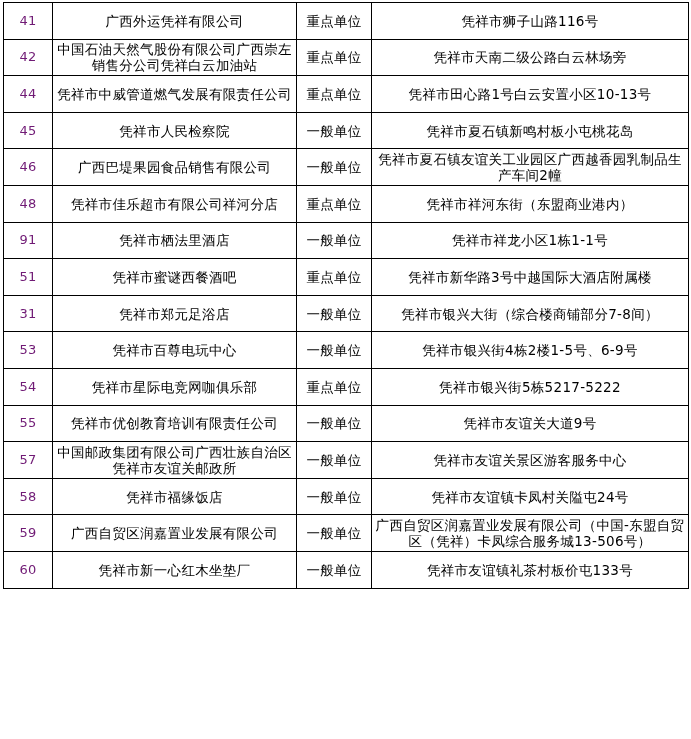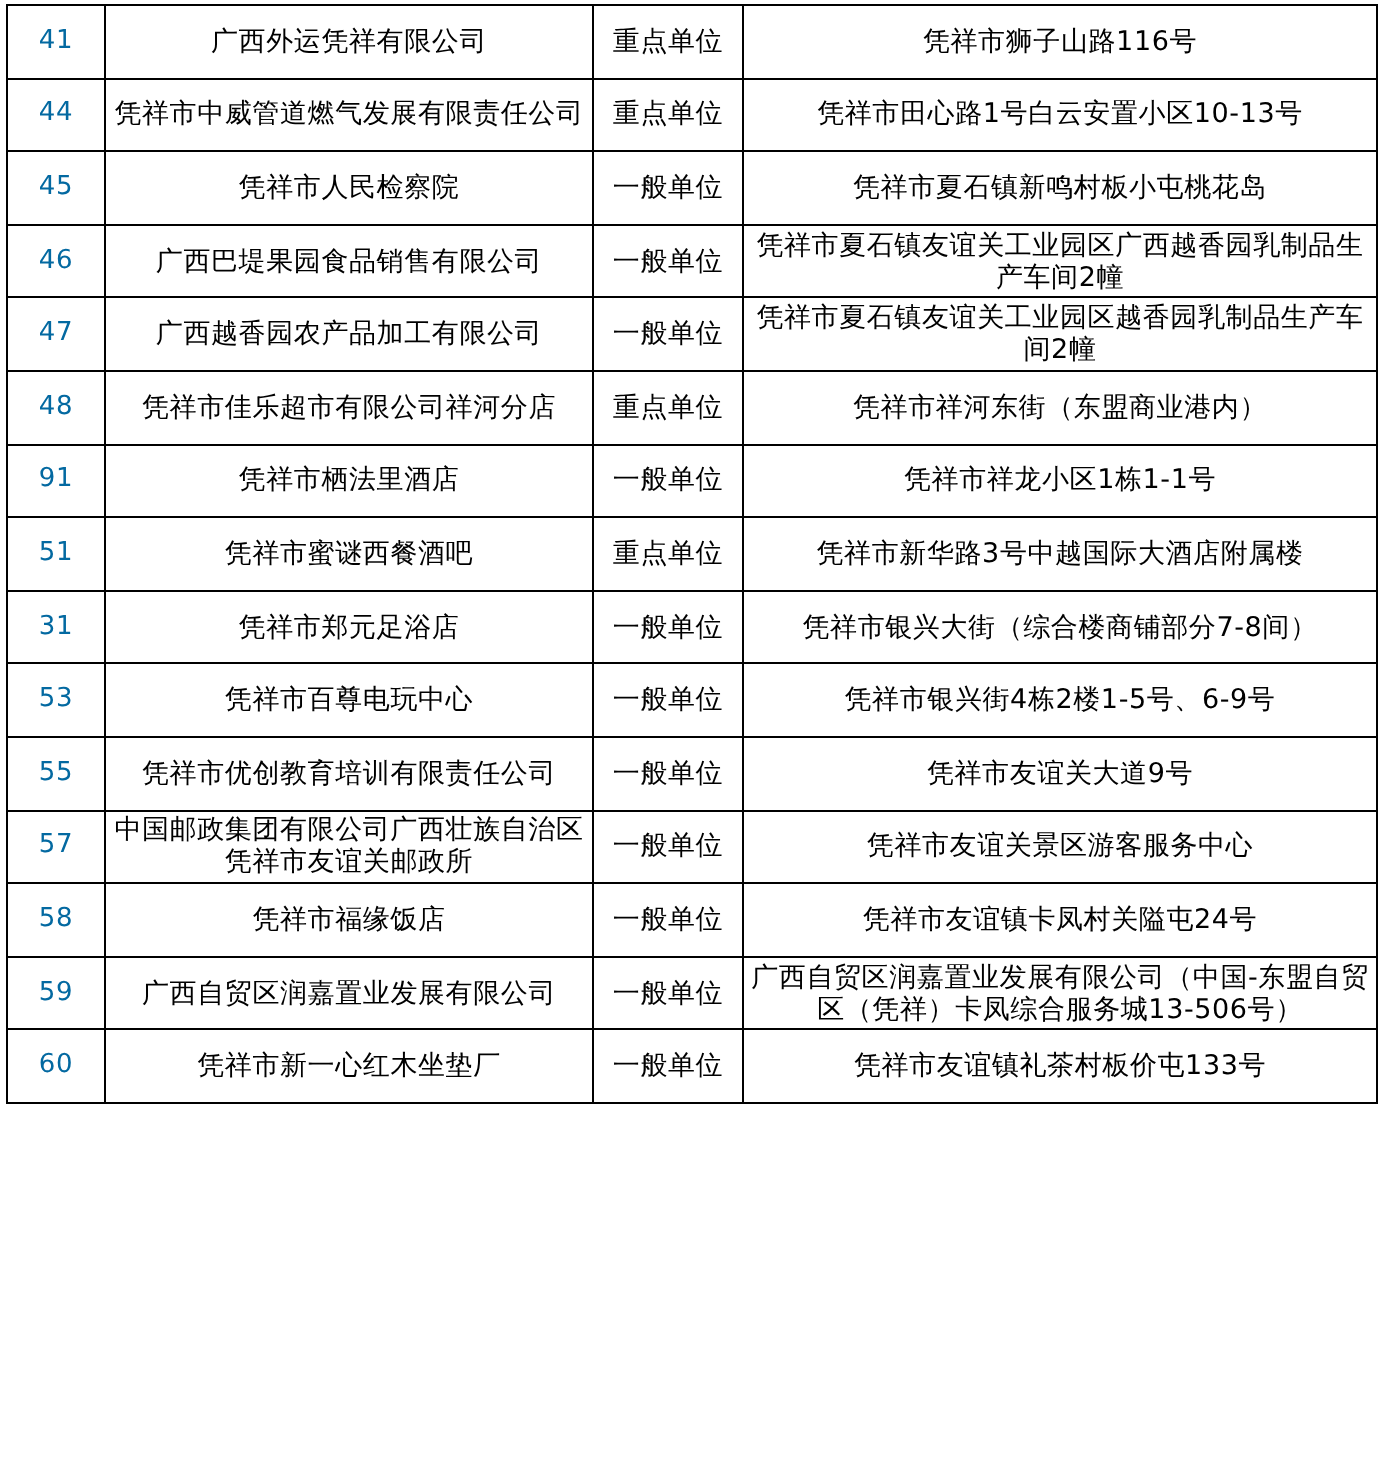--- a/index.html
+++ b/index.html
@@ -31,21 +31,21 @@
       text-align: center;
       vertical-align: middle;
       font-size: 13.5px;
       line-height: 16px;
       letter-spacing: 0.3px;
       overflow: hidden;
     }
     td.num {
       font-family: "DejaVu Sans", sans-serif;
       font-size: 13px;
-      color: #0369a1;
+      color: #701a75;
     }
     col.c-num { width: 49px; }
     col.c-name { width: 244px; }
     col.c-type { width: 75px; }
     col.c-addr { width: 317px; }
   </style>
 </head>
 <body>
 
 <div class="table-wrap">
@@ -57,42 +57,42 @@
         <col class="c-addr">
     </colgroup>
     <tbody id="tbody">
     <tr>
           <td class="num">41</td>
           <td class="name">广西外运凭祥有限公司</td>
           <td class="type">重点单位</td>
           <td class="addr">凭祥市狮子山路116号</td>
         </tr>
         <tr>
+          <td class="num">42</td>
+          <td class="name">中国石油天然气股份有限公司广西崇左销售分公司凭祥白云加油站</td>
+          <td class="type">重点单位</td>
+          <td class="addr">凭祥市天南二级公路白云林场旁</td>
+        </tr>
+        <tr>
           <td class="num">44</td>
           <td class="name">凭祥市中威管道燃气发展有限责任公司</td>
           <td class="type">重点单位</td>
           <td class="addr">凭祥市田心路1号白云安置小区10-13号</td>
         </tr>
         <tr>
           <td class="num">45</td>
           <td class="name">凭祥市人民检察院</td>
           <td class="type">一般单位</td>
           <td class="addr">凭祥市夏石镇新鸣村板小屯桃花岛</td>
         </tr>
         <tr>
           <td class="num">46</td>
           <td class="name">广西巴堤果园食品销售有限公司</td>
           <td class="type">一般单位</td>
           <td class="addr">凭祥市夏石镇友谊关工业园区广西越香园乳制品生产车间2幢</td>
-        </tr>
-        <tr>
-          <td class="num">47</td>
-          <td class="name">广西越香园农产品加工有限公司</td>
-          <td class="type">一般单位</td>
-          <td class="addr">凭祥市夏石镇友谊关工业园区越香园乳制品生产车间2幢</td>
         </tr>
         <tr>
           <td class="num">48</td>
           <td class="name">凭祥市佳乐超市有限公司祥河分店</td>
           <td class="type">重点单位</td>
           <td class="addr">凭祥市祥河东街（东盟商业港内）</td>
         </tr>
         <tr>
           <td class="num">91</td>
           <td class="name">凭祥市栖法里酒店</td>
@@ -109,20 +109,26 @@
           <td class="num">31</td>
           <td class="name">凭祥市郑元足浴店</td>
           <td class="type">一般单位</td>
           <td class="addr">凭祥市银兴大街（综合楼商铺部分7-8间）</td>
         </tr>
         <tr>
           <td class="num">53</td>
           <td class="name">凭祥市百尊电玩中心</td>
           <td class="type">一般单位</td>
           <td class="addr">凭祥市银兴街4栋2楼1-5号、6-9号</td>
+        </tr>
+        <tr>
+          <td class="num">54</td>
+          <td class="name">凭祥市星际电竞网咖俱乐部</td>
+          <td class="type">重点单位</td>
+          <td class="addr">凭祥市银兴街5栋5217-5222</td>
         </tr>
         <tr>
           <td class="num">55</td>
           <td class="name">凭祥市优创教育培训有限责任公司</td>
           <td class="type">一般单位</td>
           <td class="addr">凭祥市友谊关大道9号</td>
         </tr>
         <tr>
           <td class="num">57</td>
           <td class="name">中国邮政集团有限公司广西壮族自治区凭祥市友谊关邮政所</td>

